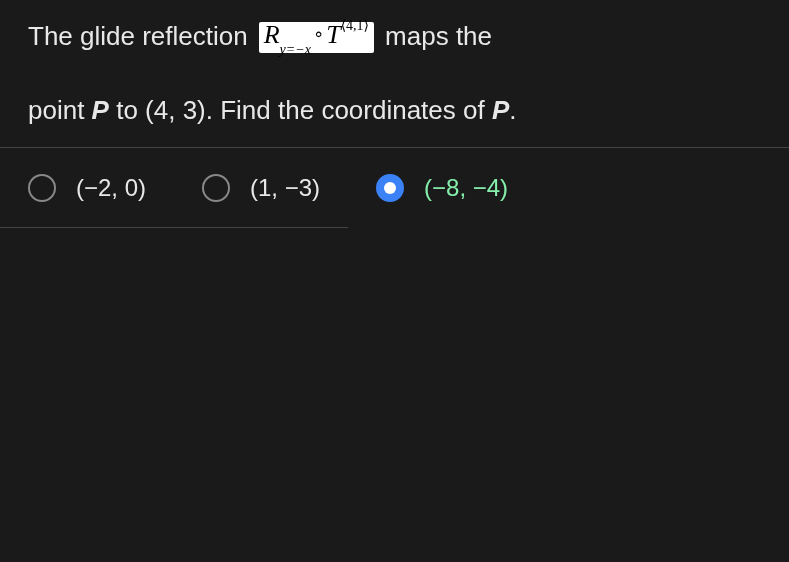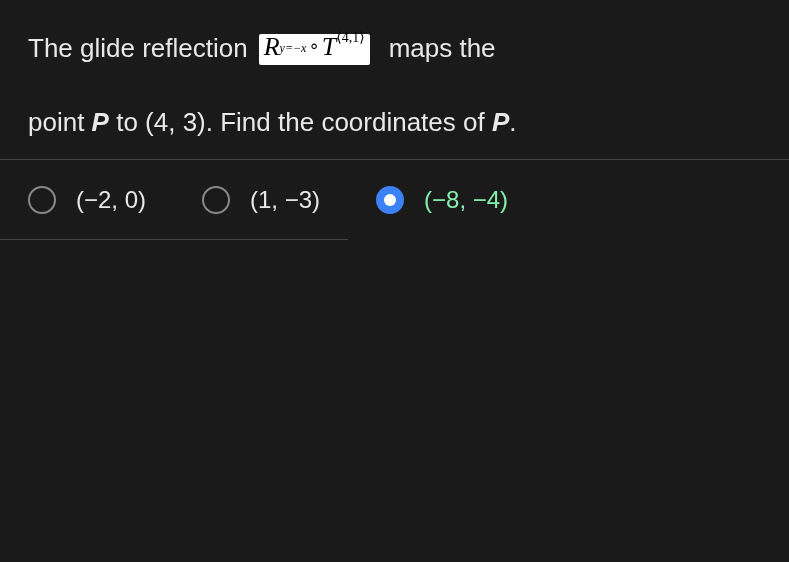--- a/index.html
+++ b/index.html
@@ -18,21 +18,21 @@
     }
 
     .container {
       width: 789px;
       height: 562px;
       display: flex;
       flex-direction: column;
     }
 
     .question-section {
-      padding: 30px 28px 18px 28px;
+      padding: 18px 28px 18px 28px;
       flex-shrink: 0;
     }
 
     .question-text {
       font-size: 26px;
       font-weight: 400;
       line-height: 1.45;
       color: #e8e8e8;
       display: flex;
       flex-wrap: wrap;
@@ -74,25 +74,25 @@
 
     .math-R {
       font-size: 26px;
       font-style: italic;
       line-height: 1;
       position: relative;
       top: -2px;
     }
 
     .math-subscript-R {
-      font-size: 12px;
+      font-size: 14px;
       font-style: italic;
       vertical-align: sub;
       position: relative;
-      top: 4px;
+      top: 16px;
     }
 
     .math-circ {
       font-size: 18px;
       margin: 0 2px;
       position: relative;
       top: -3px;
     }
 
     .math-T {
@@ -185,21 +185,21 @@
         <span style="margin-right:8px;">The glide reflection</span>
         <span class="math-notation">
           <span class="math-notation-inner">
             <span class="math-R">R</span>
               <span class="math-subscript-R">y=−x</span>
             <span class="math-circ">∘</span>
             <span class="math-T">T</span>
               <span class="math-subscript-T">⟨4,1⟩</span>
           </span>
         </span>
-        <span style="margin-left:16px;">maps the</span>
+        <span style="margin-left:8px;">maps the</span>
       </div>
       <div class="question-line2">
         <span>point </span><span class="bold-P">P</span><span> to (4, 3). Find the coordinates of </span><span class="bold-P">P</span><span>.</span>
       </div>
     </div>
   </div>
 
   <div class="divider"></div>
 
   <div class="options-section">

